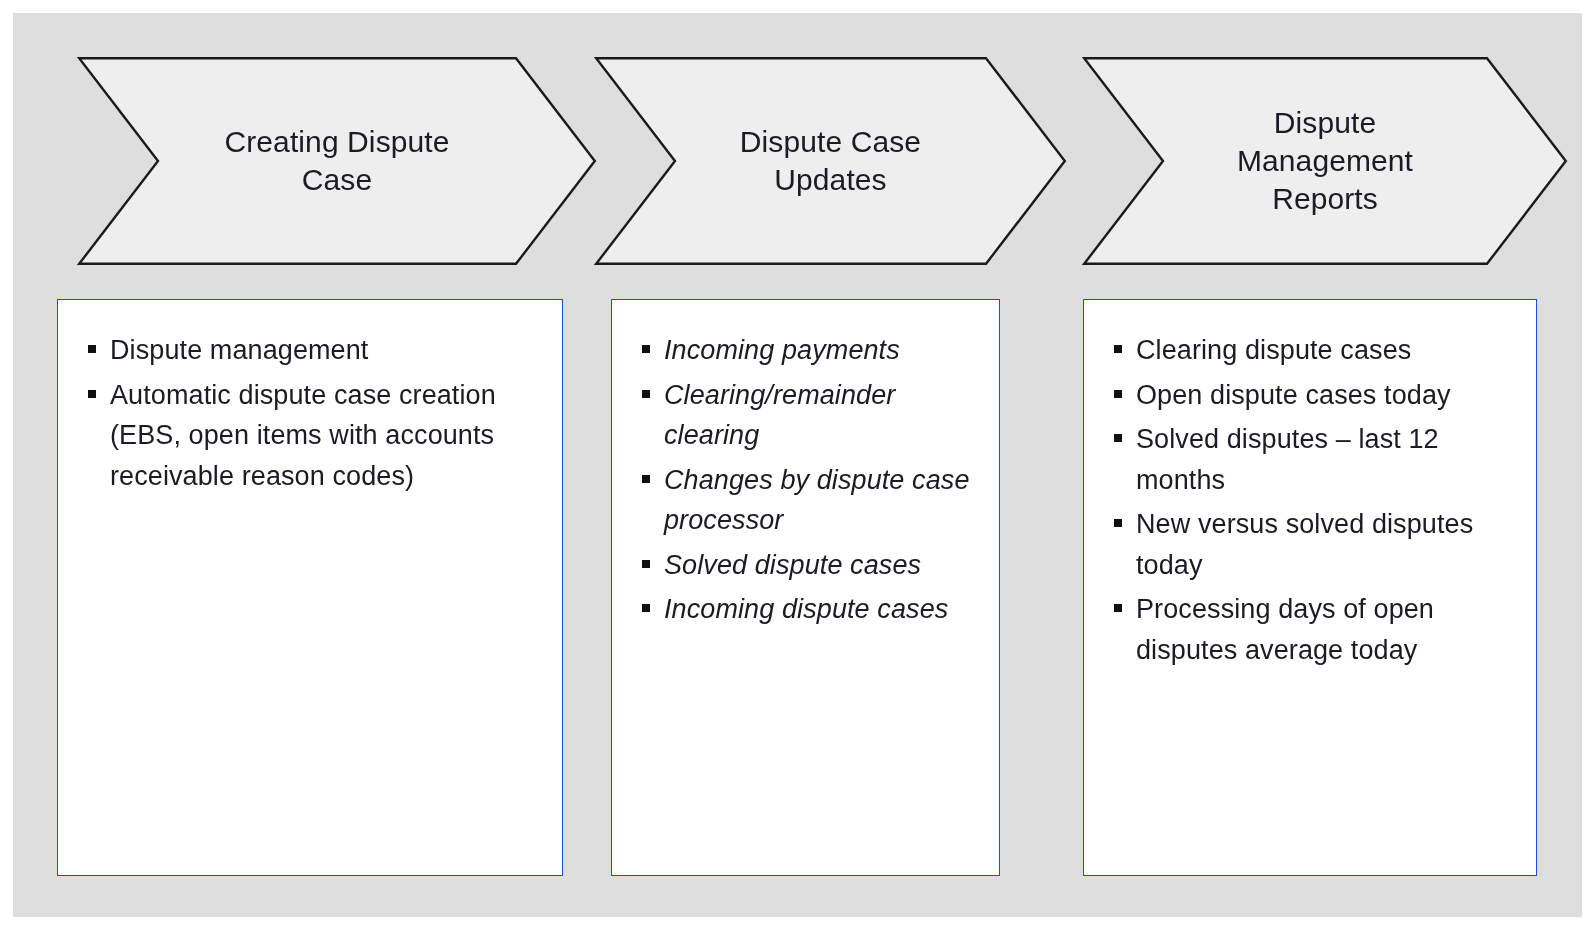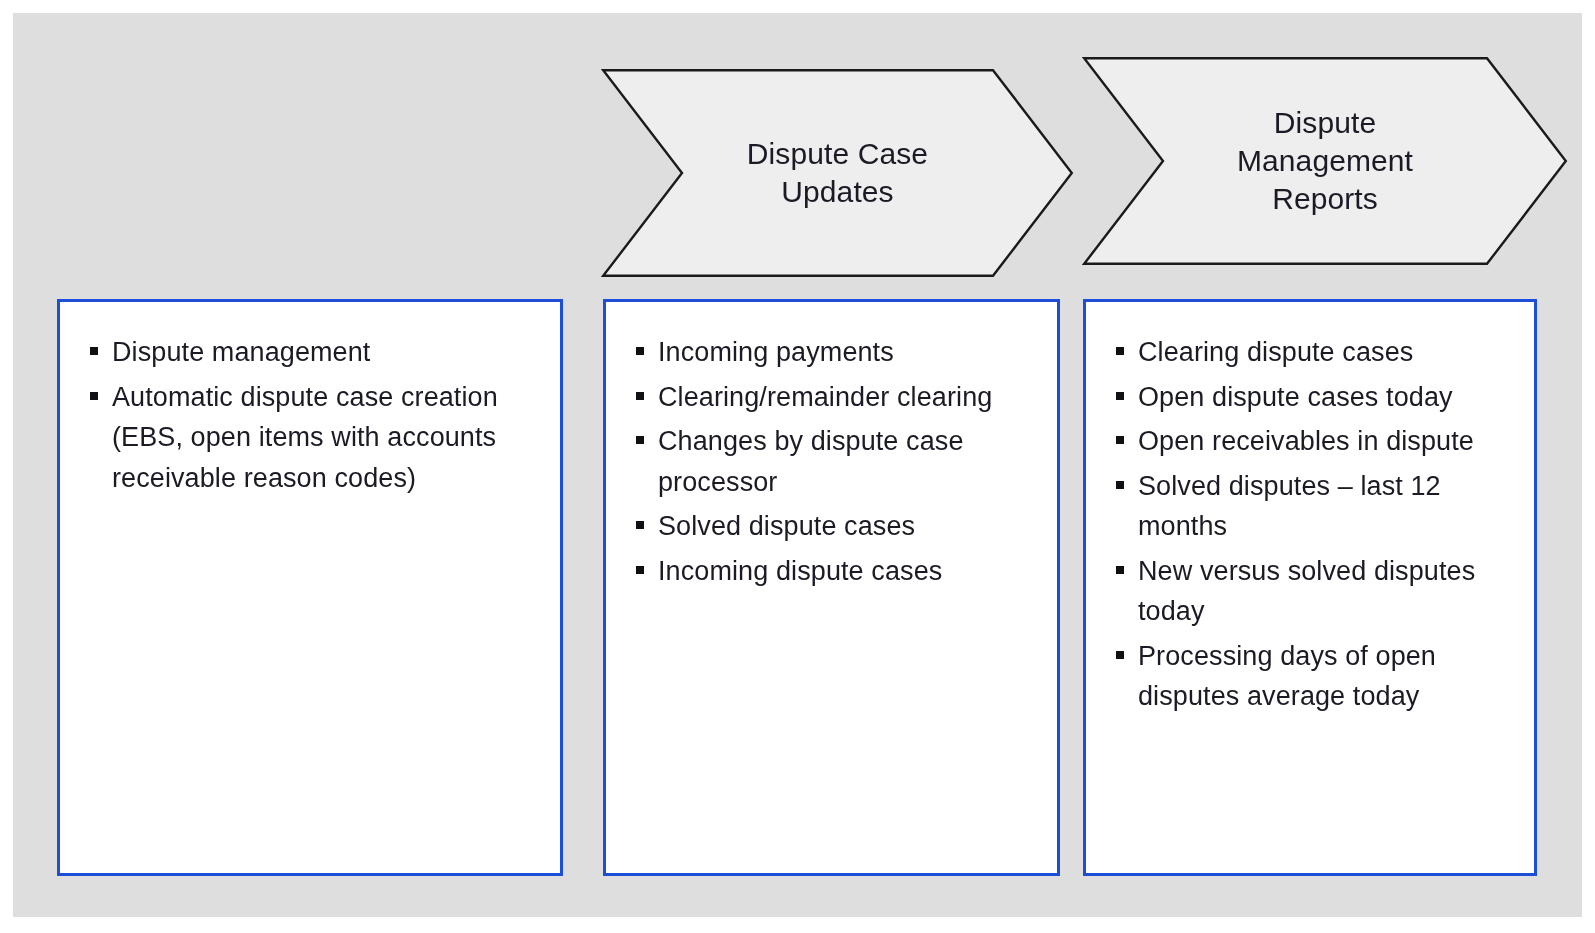--- a/index.html
+++ b/index.html
@@ -71,21 +71,21 @@
   .chev-label span {
     display: block;
     max-width: 250px;
   }
   
   .infobox {
     position: absolute;
     top: 286px;
     height: 577px;
     background: #ffffff;
-    border: 3px solid #1d4ed8;
+    border: 1px solid #1d4ed8;
     box-sizing: border-box;
     padding: 30px 14px 10px 22px;
   }
   ul.bullets {
     list-style: none;
     margin: 0;
     padding: 0;
   }
   ul.bullets li {
     position: relative;
@@ -103,35 +103,43 @@
     width: 8px;
     height: 8px;
     background: #0f0f14;
   }
   
   #col-1 { left: 44px;   width: 550px; }
   #col-2 { left: 582px;  width: 500px; }
   #col-3 { left: 1070px; width: 568px; }
 
   #chev-1   { left: 21px;  width: 518px; }
-  #chev-2   { left: 7px;   width: 471px; margin-top: 12px; }
+  #chev-2   { left: 0px;   width: 471px; }
   #chev-3   { left: 0px;   width: 484px; }
 
   #box-1 { left: 0px;  width: 506px; }
-  #box-2 { left: 8px;  width: 457px; }
+  #box-2 { left: 16px;  width: 389px; font-style: italic; }
   #box-3 { left: 0px;  width: 454px; }
 </style>
 </head>
 <body>
 
 <div id="canvas">
   <div id="panel">
 
     <div class="column" id="col-1">
 
+      <div class="chevron" id="chev-1">
+        <svg viewBox="0 0 518 208" preserveAspectRatio="none">
+          <polygon class="chev-shape" points="1.2,1.2 438,1.2 516.8,104 438,206.8 1.2,206.8 80,104"></polygon>
+        </svg>
+        <div class="chev-label">
+          <span>Creating Dispute Case</span>
+        </div>
+      </div>
 
       <div class="infobox" id="box-1">
         <ul class="bullets">
           <li>
             <span class="bullet-mark"></span>
             <span>Dispute management</span>
           </li>
           <li>
             <span class="bullet-mark"></span>
           </li>
@@ -199,21 +207,20 @@
           <li>
             <span class="bullet-mark"></span>
             <span>Clearing dispute cases</span>
           </li>
           <li>
             <span class="bullet-mark"></span>
             <span>Open dispute cases today</span>
           </li>
           <li>
             <span class="bullet-mark"></span>
-            <span>Open receivables in dispute</span>
           </li>
           <li>
             <span class="bullet-mark"></span>
             <span>Solved disputes – last 12 months</span>
           </li>
           <li>
             <span class="bullet-mark"></span>
             <span>New versus solved disputes today</span>
           </li>
           <li>

